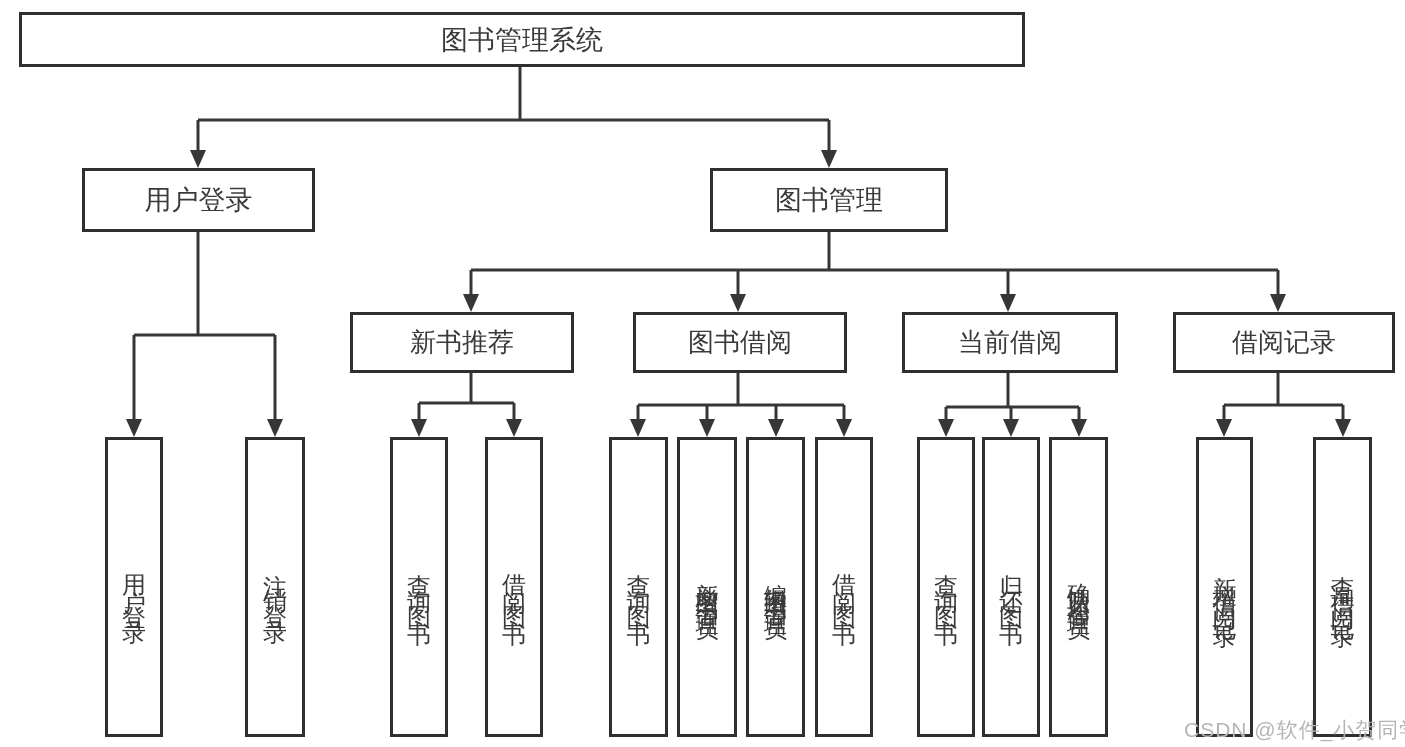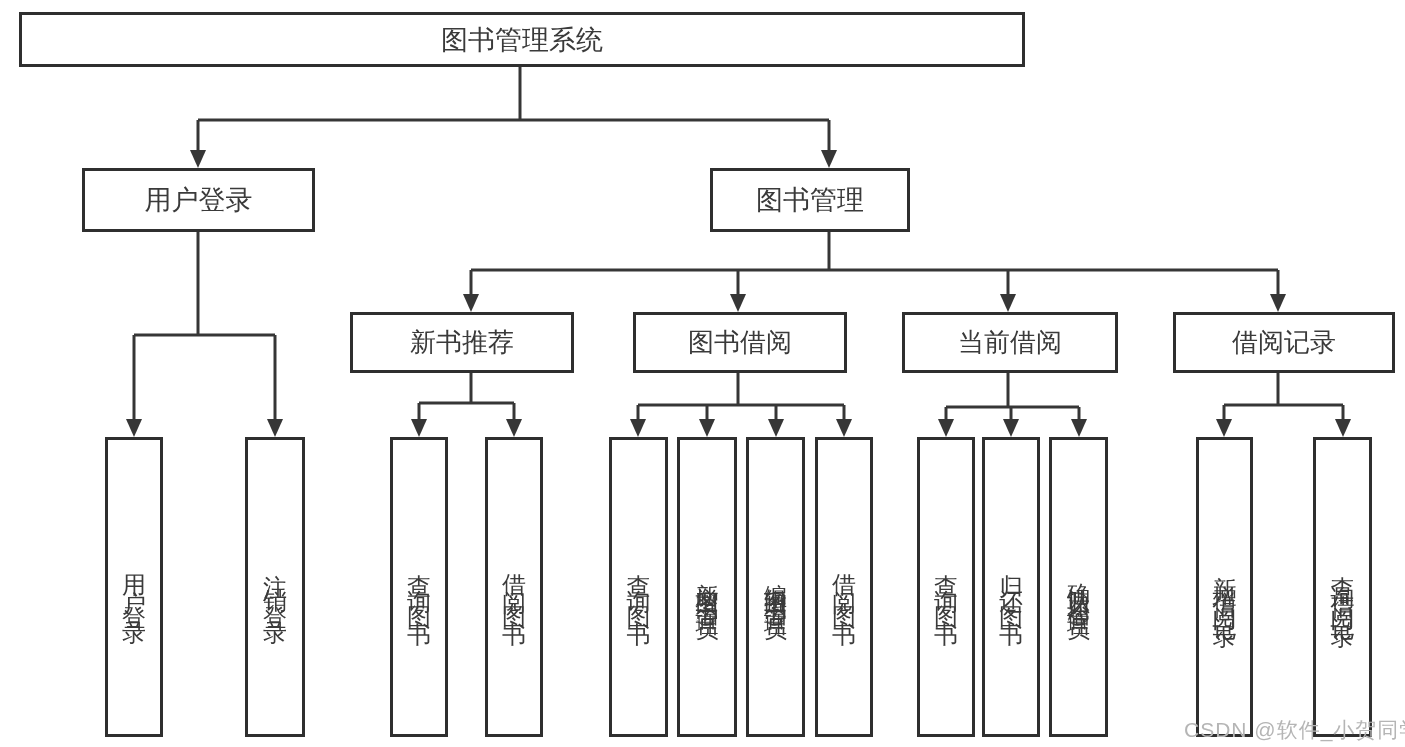--- a/index.html
+++ b/index.html
@@ -118,21 +118,21 @@
     </g>
   </svg>
 
   <div class="node node-root" style="left:19px;top:12px;width:1006px;height:55px;align-items:center;">
     <span>图书管理系统</span>
   </div>
 
   <div class="node node-l2" style="left:82px;top:168px;width:233px;height:64px;">
     <span>用户登录</span>
   </div>
-  <div class="node node-l2" style="left:710px;top:168px;width:200px;height:64px;">
+  <div class="node node-l2" style="left:710px;top:168px;width:238px;height:64px;">
     <span>图书管理</span>
   </div>
 
   <div class="node node-l3" style="left:350px;top:312px;width:224px;height:61px;">
     <span>新书推荐</span>
   </div>
   <div class="node node-l3" style="left:902px;top:312px;width:216px;height:61px;">
     <span>当前借阅</span>
   </div>
   <div class="node node-l3" style="left:633px;top:312px;width:214px;height:61px;">

